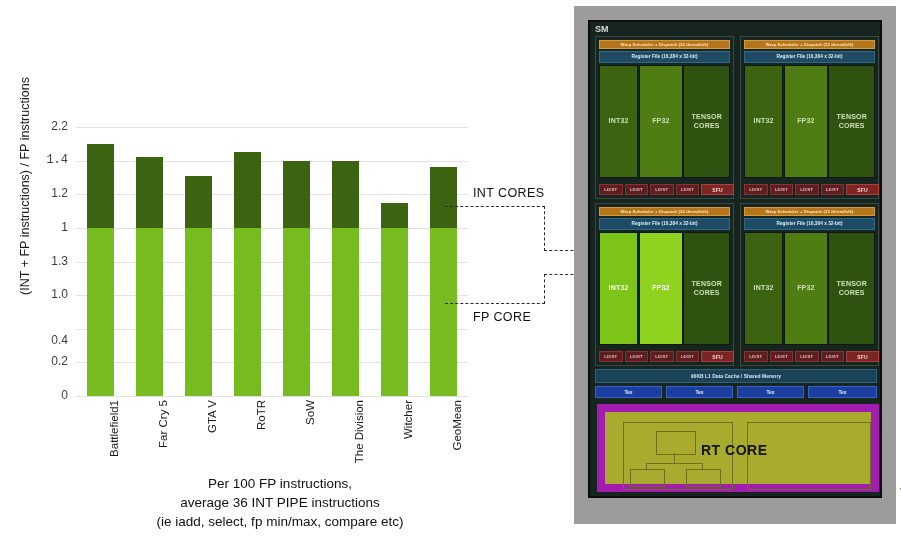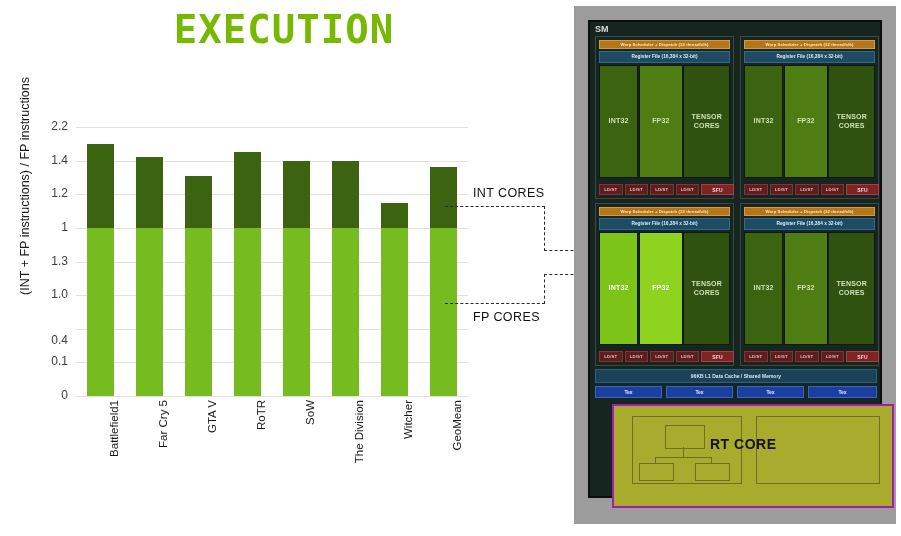--- a/index.html
+++ b/index.html
@@ -81,50 +81,49 @@
   .sfu span{font-size:5px;color:#f3d5d5;}
 
   #l1cache{position:absolute;left:5px;top:347px;width:282px;height:14px;background:#1b4256;
     border:1px solid #2a6282;box-sizing:border-box;display:flex;align-items:center;justify-content:center;}
   #l1cache span{font-size:5px;color:#d6e8f2;font-weight:bold;}
 
   .tex{position:absolute;top:364px;height:12px;background:#1b3f9e;border:1px solid #3a63c8;
     box-sizing:border-box;display:flex;align-items:center;justify-content:center;}
   .tex span{font-size:5px;color:#dde6ff;font-weight:bold;}
 
-  #rtcore{position:absolute;left:22px;top:382px;width:282px;height:104px;background:#a8ab2e;
-    border:2px solid #a21caf;box-sizing:border-box;}
+  #rtcore{position:absolute;left:7px;top:382px;width:282px;height:88px;background:#a8ab2e;
+    border:8px solid #a21caf;box-sizing:border-box;}
   #rt-left-box{position:absolute;left:18px;top:10px;width:108px;height:66px;border:1px solid #6d7020;}
   #rt-right-box{position:absolute;left:142px;top:10px;width:122px;height:66px;border:1px solid #6d7020;}
   #rtcore-label{position:absolute;left:96px;top:30px;font-size:14px;font-weight:bold;color:#14140a;
     letter-spacing:.5px;z-index:4;}
   .bvh-node{position:absolute;border:1px solid #6d7020;}
   .bvh-line{position:absolute;background:#6d7020;}
   #tri-svg{position:absolute;left:150px;top:16px;}
 </style>
 </head>
 <body>
 
 <div id="left-panel">
 
   <div id="slide-title">
-    <span class="ln">EXECUTION</span>
   </div>
 
   <div id="y-axis-title">(INT + FP instructions) / FP instructions</div>
 
   <div id="ytick-wrap">
       <div class="ytick" style="top: 0px;">2.2</div>
-      <div class="ytick" style="top: 33.625px;">1.4</div>
+      <div class="ytick" style="top: 33.625px; font-family: Liberation Mono, monospace;">1.4</div>
       <div class="ytick" style="top: 67.25px;">1.2</div>
       <div class="ytick" style="top: 100.875px;">1</div>
       <div class="ytick" style="top: 134.5px;">1.3</div>
       <div class="ytick" style="top: 168.125px;">1.0</div>
       <div class="ytick" style="top: 214px;">0.4</div>
-      <div class="ytick" style="top: 235.375px;">0.1</div>
+      <div class="ytick" style="top: 235.375px;">0.2</div>
       <div class="ytick" style="top: 269px;">0</div>
     </div>
 
   <div id="plot">
     <div id="axis-baseline"></div>
   <div class="gridline" style="top: 0px;"></div>
       <div class="gridline" style="top: 33.625px;"></div>
       <div class="gridline" style="top: 67.25px;"></div>
       <div class="gridline" style="top: 100.875px;"></div>
       <div class="gridline" style="top: 134.5px;"></div>
@@ -183,27 +182,32 @@
       </div>
       <div class="bar" style="left: 354px; height: 228.65px;">
         <div class="seg-fp" style="height: 168.125px; background: rgb(118, 188, 33);"></div>
         <div class="seg-int" style="bottom: 168.125px; height: 60.525px; background: rgb(60, 100, 16);"></div>
       </div>
       <div class="xlabel-box" style="left: 360.5px; top: 273px;">
         <div style="position: absolute; left: 14px; top: 0px; transform-origin: left top; transform: rotate(-90deg) translateX(-90px); font-size: 11.5px; color: rgb(26, 26, 26); white-space: nowrap; text-align: right; width: 90px; direction: rtl;">GeoMean</div>
       </div>
     </div>
 
+  <div id="caption">
+    <span>Per 100 FP instructions,</span>
+    <span>average 36 INT PIPE instructions</span>
+    <span>(ie iadd, select, fp min/max, compare etc)</span>
+  </div>
 
   <div class="callout-label" style="left:473px;top:186px;">INT CORES</div>
   <div class="lead-h" style="left:445px;top:206px;width:100px;"></div>
   <div class="lead-v" style="left:544px;top:206px;height:45px;"></div>
   <div class="lead-h" style="left:544px;top:250px;width:40px;"></div>
 
-  <div class="callout-label" style="left:473px;top:310px;">FP CORES</div>
+  <div class="callout-label" style="left:473px;top:310px;">FP CORE</div>
   <div class="lead-h" style="left:445px;top:303px;width:100px;"></div>
   <div class="lead-v" style="left:544px;top:274px;height:30px;"></div>
   <div class="lead-h" style="left:544px;top:274px;width:40px;"></div>
 <div class="arrow-head" style="left: 580px; top: 246px;"></div>
     <div class="arrow-head" style="left: 580px; top: 270px;"></div>
   </div>
 
 <div id="sm-frame">
   <div id="sm-panel">
     <div id="sm-label">SM</div>

